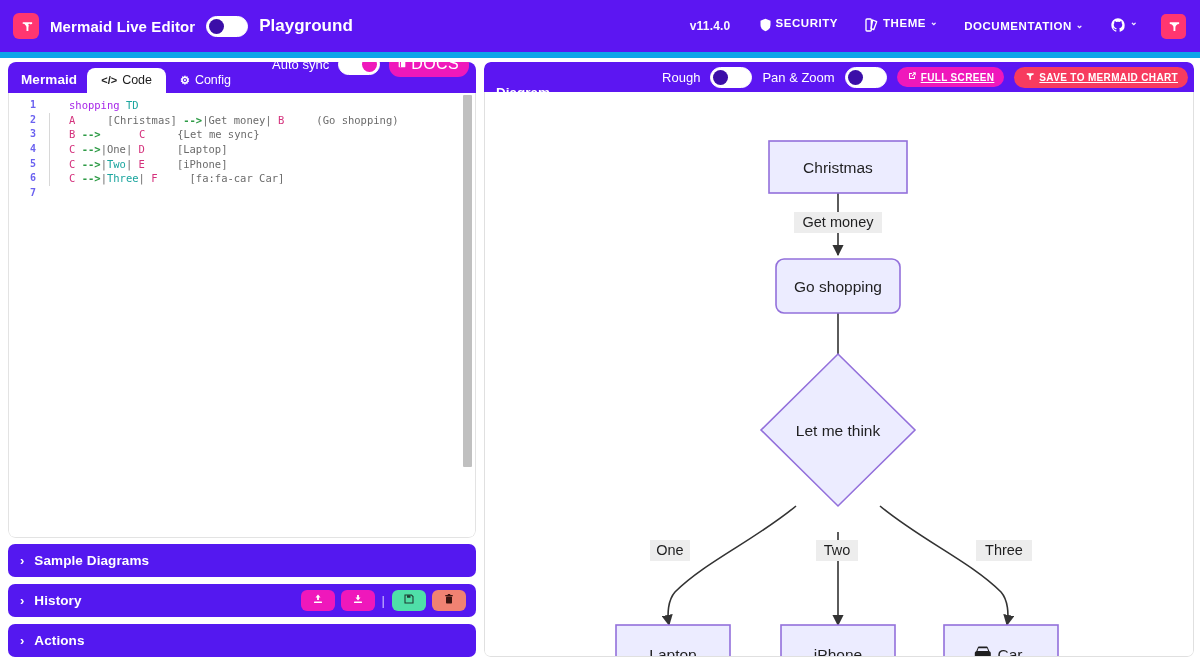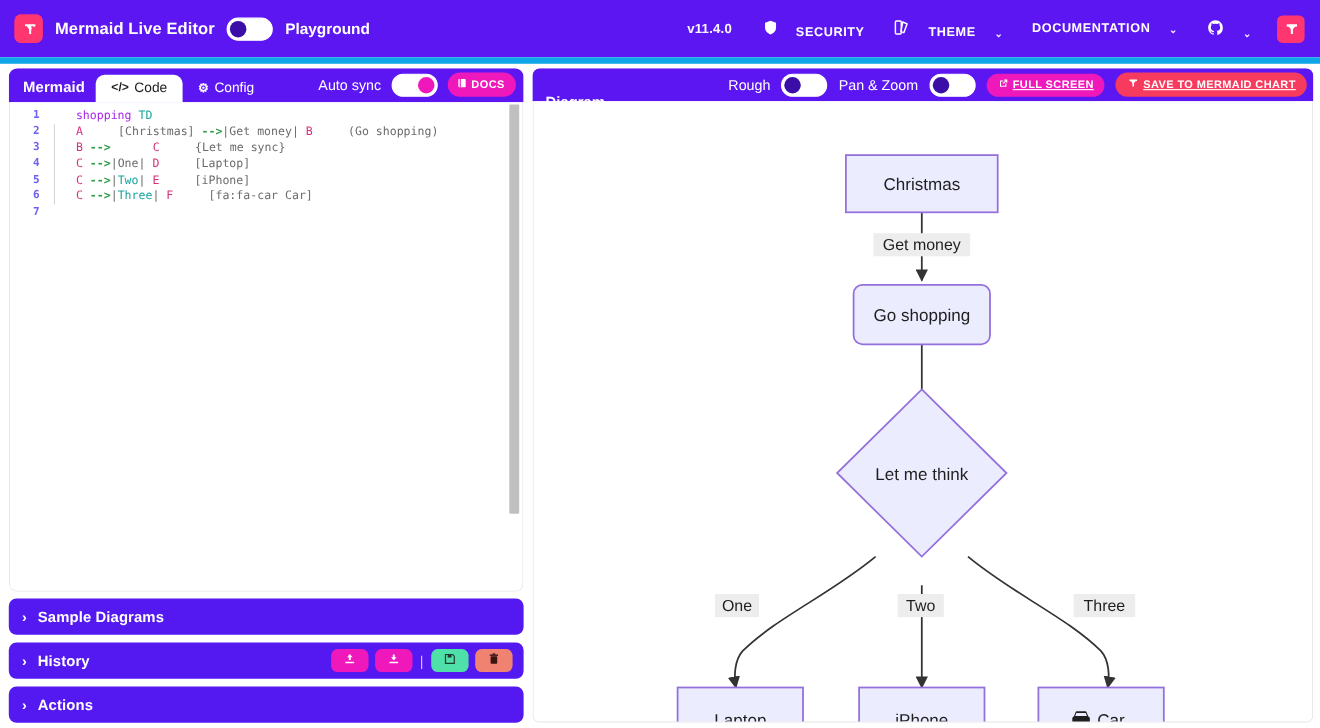--- a/index.html
+++ b/index.html
@@ -38,28 +38,28 @@
     background: #ffffff; position: relative; flex: 0 0 42px;
     display: inline-block; vertical-align: middle;
     border: 1px solid #ffffff;
   }
   .toggle .knob {
     position: absolute; top: 2px; left: 2px;
     width: 15px; height: 15px; border-radius: 50%;
     background: #3b0ea8;
   }
   .toggle.on .knob { left: auto; right: 2px; background: #ef18bb; }
-  .pg-label { font-size: 14px; font-weight: bold; color: #fff; }
+  .pg-label { font-size: 17px; font-weight: bold; color: #fff; }
 
   .nav-right {
     margin-left: auto; display: flex; align-items: center; gap: 0;
   }
   .nav-version { font-size: 12px; font-weight: bold; letter-spacing: .2px; margin-right: 14px; opacity: .97; }
   .nav-item {
-    display: flex; align-items: flex-end; gap: 16px;
+    display: flex; align-items: flex-start; gap: 3px;
     font-size: 11.5px; font-weight: bold; letter-spacing: .55px;
     color: #fff; padding: 6px 13px; cursor: pointer; white-space: nowrap;
   }
   .caret { font-size: 9px; opacity: .95; margin-left: 1px; }
   .logo-right {
     width: 25px; height: 25px; border-radius: 5px; background: #ff3670;
     display: flex; align-items: center; justify-content: center; margin-left: 10px;
   }
 
   
@@ -90,25 +90,25 @@
   }
   .tab {
     display: flex; align-items: center; gap: 5px;
     font-size: 12.5px; color: #ffffff; padding: 5px 14px 6px;
     border-radius: 8px 8px 0 0; cursor: pointer; white-space: nowrap;
   }
   .tab.active { background: #ffffff; color: #1d1d1d; font-weight: 500; }
   .tab .ic { font-size: 11px; font-weight: bold; }
   .tabbar-right {
     margin-left: auto; display: flex; align-items: center; gap: 9px;
-    padding: 0 7px 5px 0;
+    padding: 0 7px 16px 0;
   }
   .autosync-label { color: #fff; font-size: 13px; }
   .docs-btn {
-    background: #ef18bb; color: #fff; font-size: 10px; font-weight: bold;
+    background: #ef18bb; color: #fff; font-size: 16px; font-weight: normal;
     letter-spacing: .4px; border-radius: 11px; padding: 4px 10px 4px 8px;
     display: flex; align-items: center; gap: 4px; cursor: pointer; border: none;
   }
 
   .code-wrap {
     flex: 1; background: #ffffff; position: relative; overflow: hidden;
     border: 1px solid #e3e3e3; border-top: none;
     border-radius: 0 0 7px 7px;
   }
   .code {

